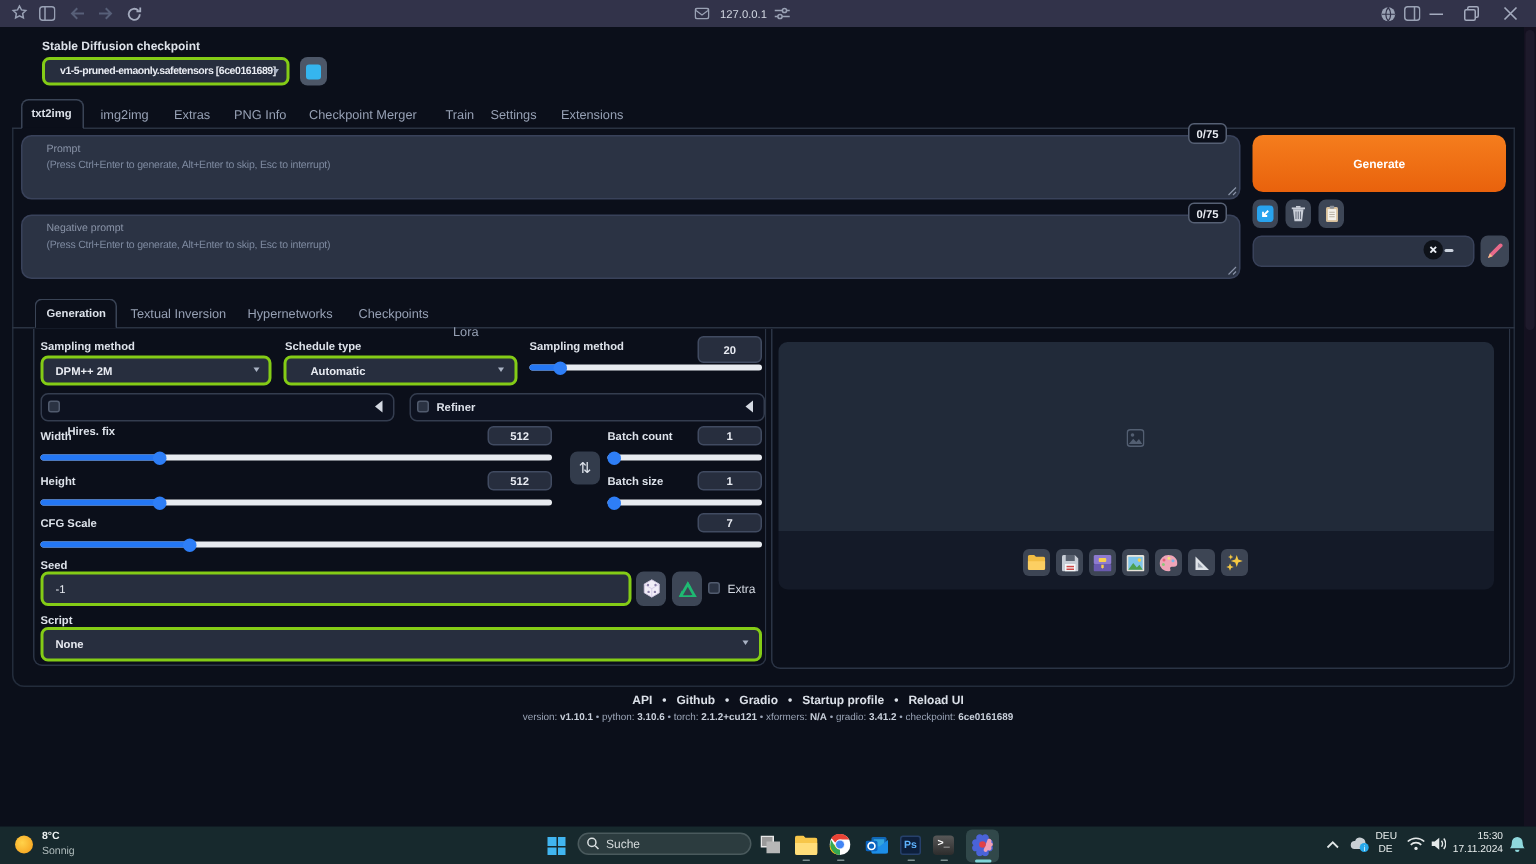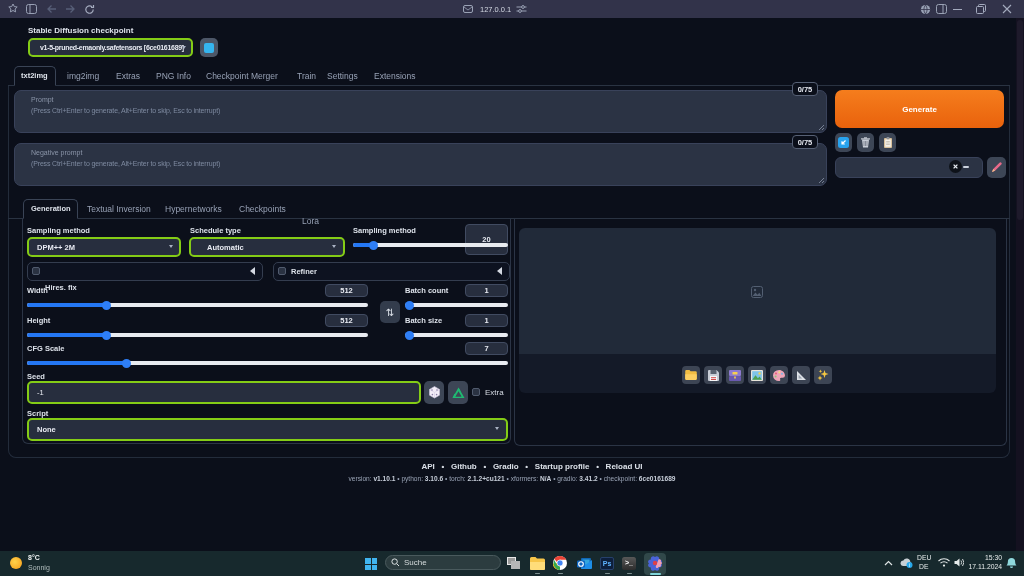--- a/index.html
+++ b/index.html
@@ -146,21 +146,21 @@
 
   <div class="abs" style="left:22px;top:219px;width:489px;height:225px;border:1px solid #2b3445;border-top:none;border-radius:0 0 6px 6px;"></div>
 
   <div class="abs lbl" style="left:27px;top:226px;">Sampling method</div>
   <div class="abs lbl" style="left:190px;top:226px;">Schedule type</div>
   <div class="abs lbl" style="left:353px;top:226px;">Sampling method</div>
   <div class="abs select" style="left:27px;top:237px;width:154px;height:20px;">DPM++ 2M</div>
   <div class="abs caret" style="left:169px;top:245px;"></div>
   <div class="abs select" style="left:189px;top:237px;width:156px;height:20px;padding-left:16px;">Automatic</div>
   <div class="abs caret" style="left:332px;top:245px;"></div>
-  <div class="abs numbox" style="left:465px;top:224px;width:43px;height:31px;">20</div>
+  <div class="abs numbox" style="left:465px;top:224px;width:43px;height:18px;">20</div>
   <div class="track" style="left:353px;top:243px;width:155px;"></div>
   <div class="fill" style="left:353px;top:243px;width:20px;"></div>
   <div class="knob" style="left:369px;top:240.5px;"></div>
 
   <div class="acc" style="left:27px;top:262px;width:236px;height:19px;"></div>
   <div class="chk" style="left:32px;top:267px;"></div>
   <div class="abs lbl" style="left:45px;top:283px;">Hires. fix</div>
   <div class="tri" style="left:250px;top:267px;"></div>
   <div class="acc" style="left:273px;top:262px;width:237px;height:19px;"></div>
   <div class="chk" style="left:278px;top:267px;"></div>

